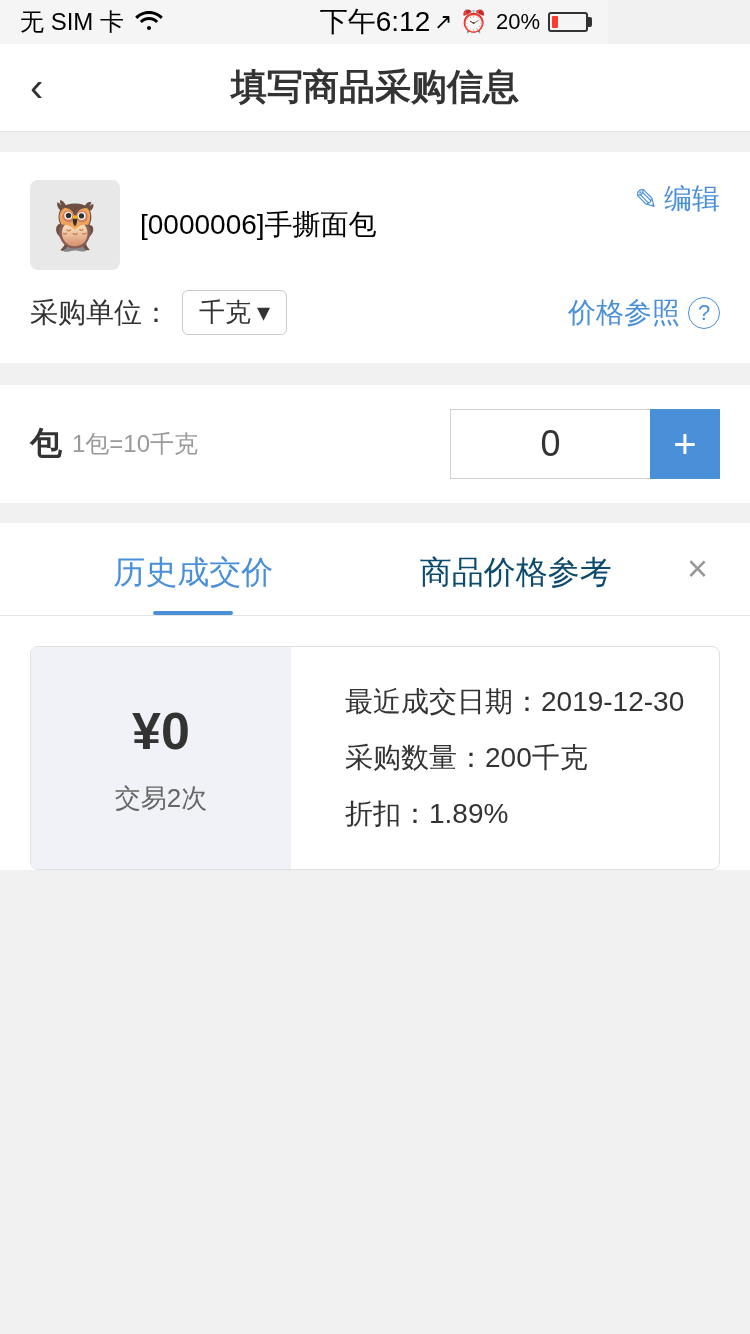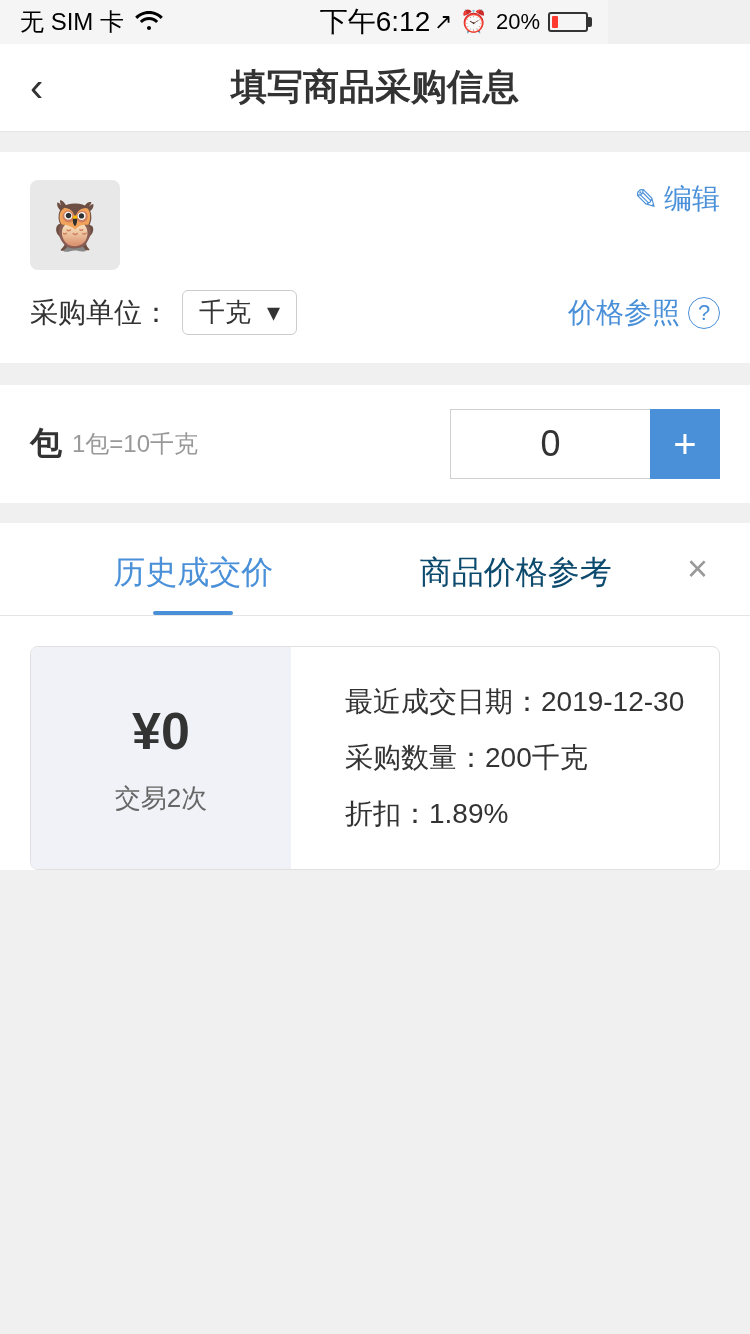--- a/index.html
+++ b/index.html
@@ -148,21 +148,21 @@
       font-size: 28px;
     }
     .unit-select {
       border: 1px solid #ccc;
       border-radius: 6px;
       padding: 4px 16px;
       font-size: 26px;
       color: #333;
       display: flex;
       align-items: center;
-      gap: 16px;
+      gap: 6px;
       background: #fff;
     }
     .price-ref {
       color: #4a90d9;
       font-size: 28px;
       display: flex;
       align-items: center;
       gap: 8px;
       cursor: pointer;
     }
@@ -342,20 +342,23 @@
   <div class="nav-back">‹</div>
   <div class="nav-title">填写商品采购信息</div>
 </div>
 
 <div class="product-card">
   <div class="product-header">
     <div class="product-left">
       <div class="product-logo">
         <span style="font-size:48px;">🦉</span>
       </div>
+      <div>
+        <span>[0000006]</span><span>手撕面包</span>
+      </div>
     </div>
     <div class="product-edit">
       <span>✎</span>
       <span>编辑</span>
     </div>
   </div>
   <div class="product-unit-row">
     <div class="product-unit-left">
       <span>采购单位：</span>
       <div class="unit-select">

